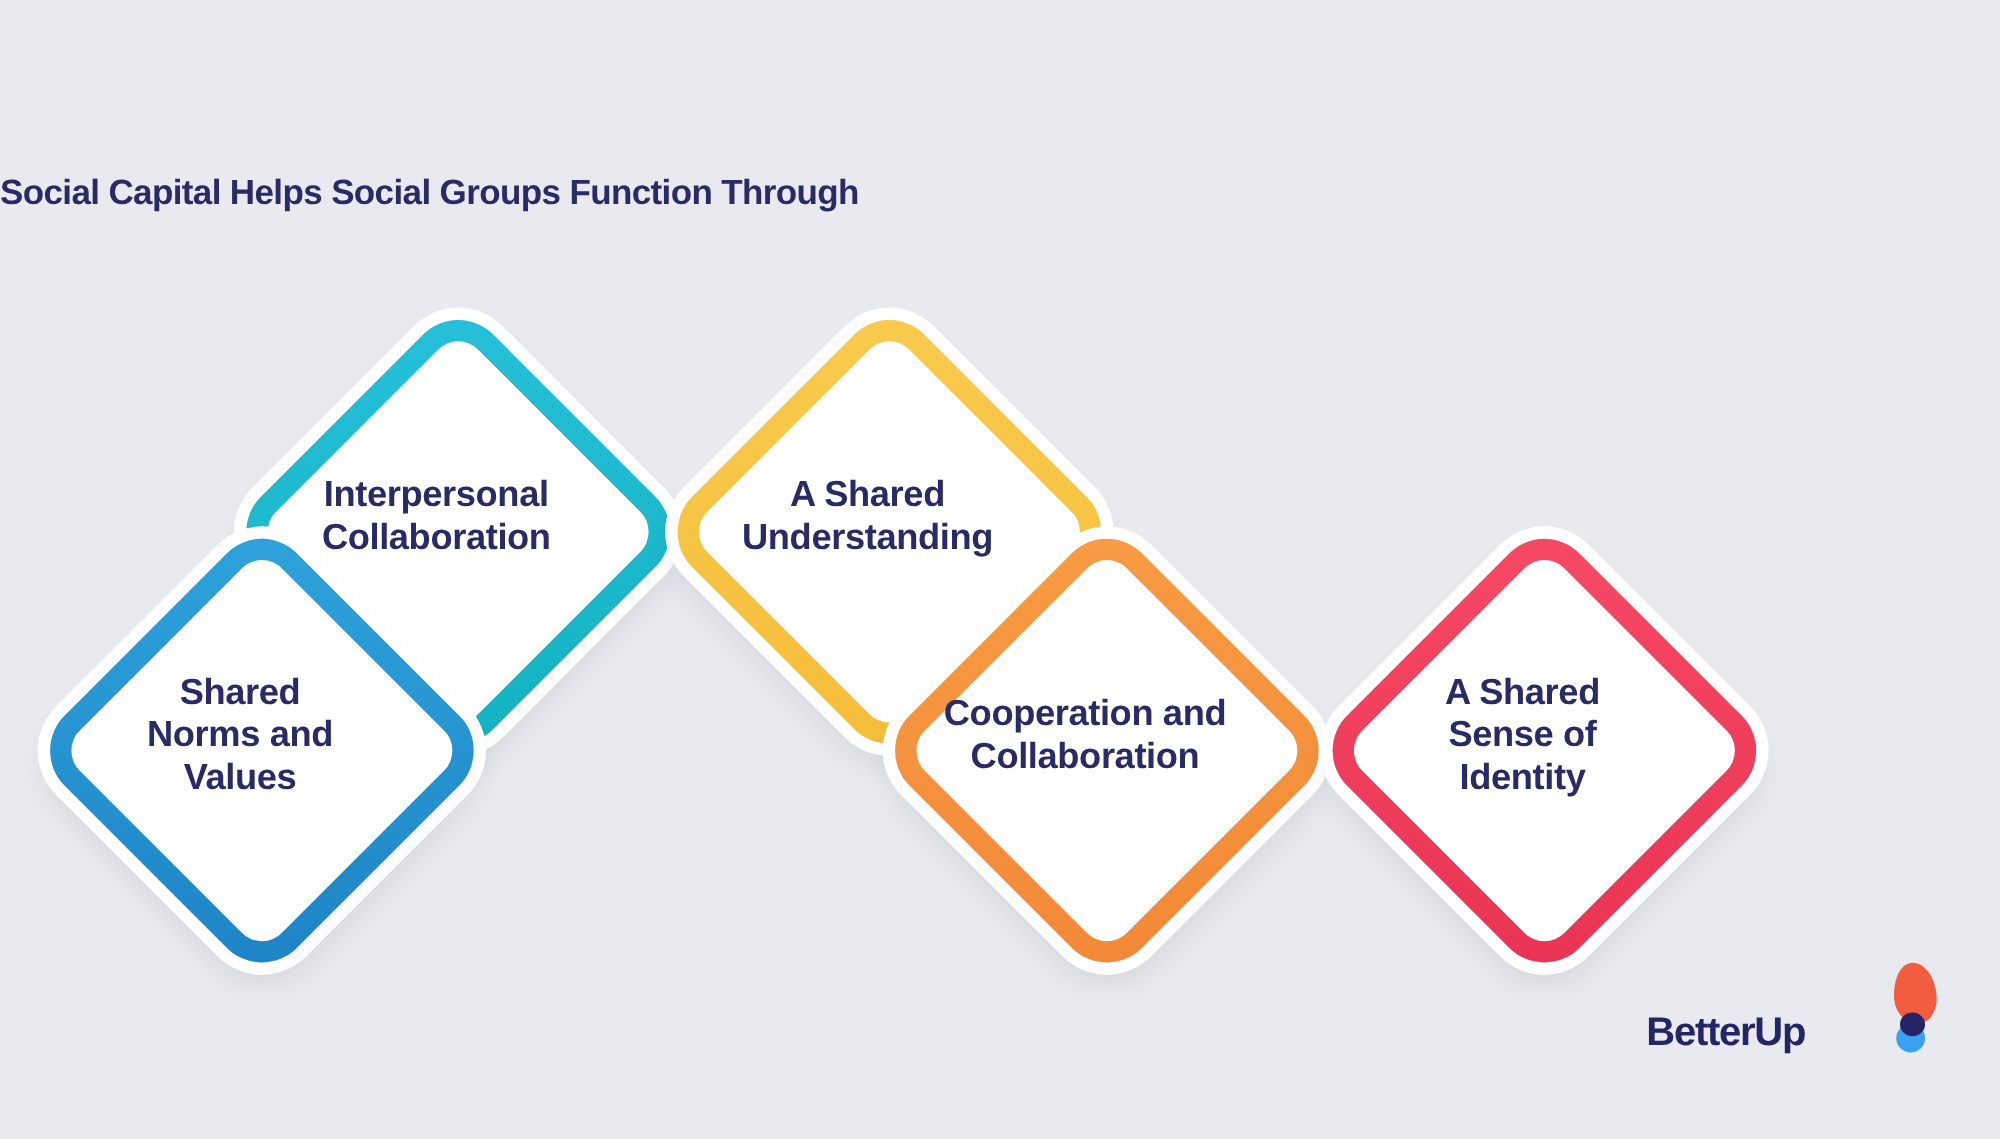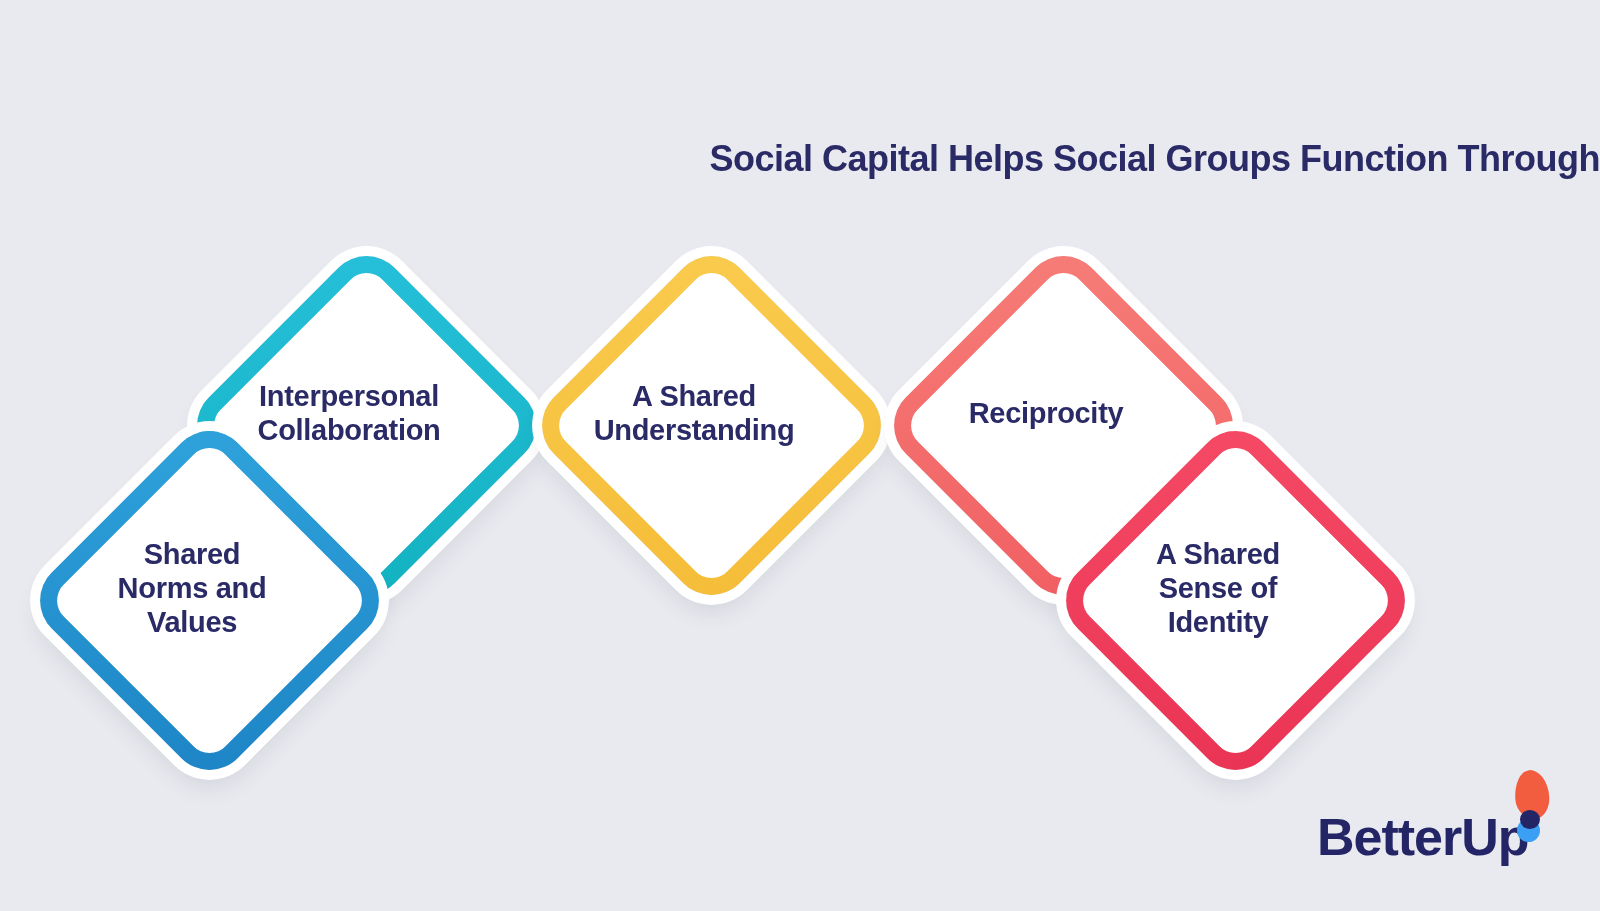--- a/index.html
+++ b/index.html
@@ -8,22 +8,22 @@
     width: 1600px;
     height: 911px;
     overflow: hidden;
     background: var(--bg, #E9EAEF);
     font-family: "Liberation Sans", sans-serif;
   }
   .title {
     position: absolute;
     left: 0; right: 0;
     top: 138px;
-    text-align: right;
-    font-size: 36px;
+    text-align: left;
+    font-size: 28px;
     font-weight: 700;
     letter-spacing: -0.5px;
     color: var(--ink, #2A2A67);
   }
   .diamond {
     position: absolute;
     width: 324px;
     height: 324px;
   }
   .diamond.up   { z-index: 1; }  
@@ -72,21 +72,21 @@
 
   .logo {
     position: absolute;
     left: 1317px;
     top: 806px;
     width: 245px;
     height: 80px;
     z-index: 4;
   }
   .logo-text {
-    font-size: 52px;
+    font-size: 32px;
     font-weight: 700;
     letter-spacing: -1px;
     line-height: 1.2;
     color: var(--lnavy, #232566);
   }
   .logo-mark {
     position: absolute;
     left: 198px;
     top: -36px;
     width: 42px;
@@ -133,25 +133,26 @@
 Collaboration</div>
   </div>
 
 
   <div class="diamond up d4" style="--c1: #F9CB4E; --c2: #F5BD38;">
     <div class="shape"></div>
     <div class="label">A Shared
 Understanding</div>
   </div>
 
+  <div class="diamond down d5" style="--c1: #F89C44; --c2: #F28836;">
+    <div class="shape"></div>
+    <div class="label">Cooperation and
+Collaboration</div>
+  </div>
 
-  <div class="diamond up d6" style="--c1: #F67D78; --c2: #F15F63;">
-    <div class="shape"></div>
-    <div class="label">Reciprocity</div>
-  </div>
 
   <div class="diamond down d7" style="--c1: #F54A66; --c2: #EA3354;">
     <div class="shape"></div>
     <div class="label">A Shared
 Sense of
 Identity</div>
   </div>
 
 
   <div class="logo">

